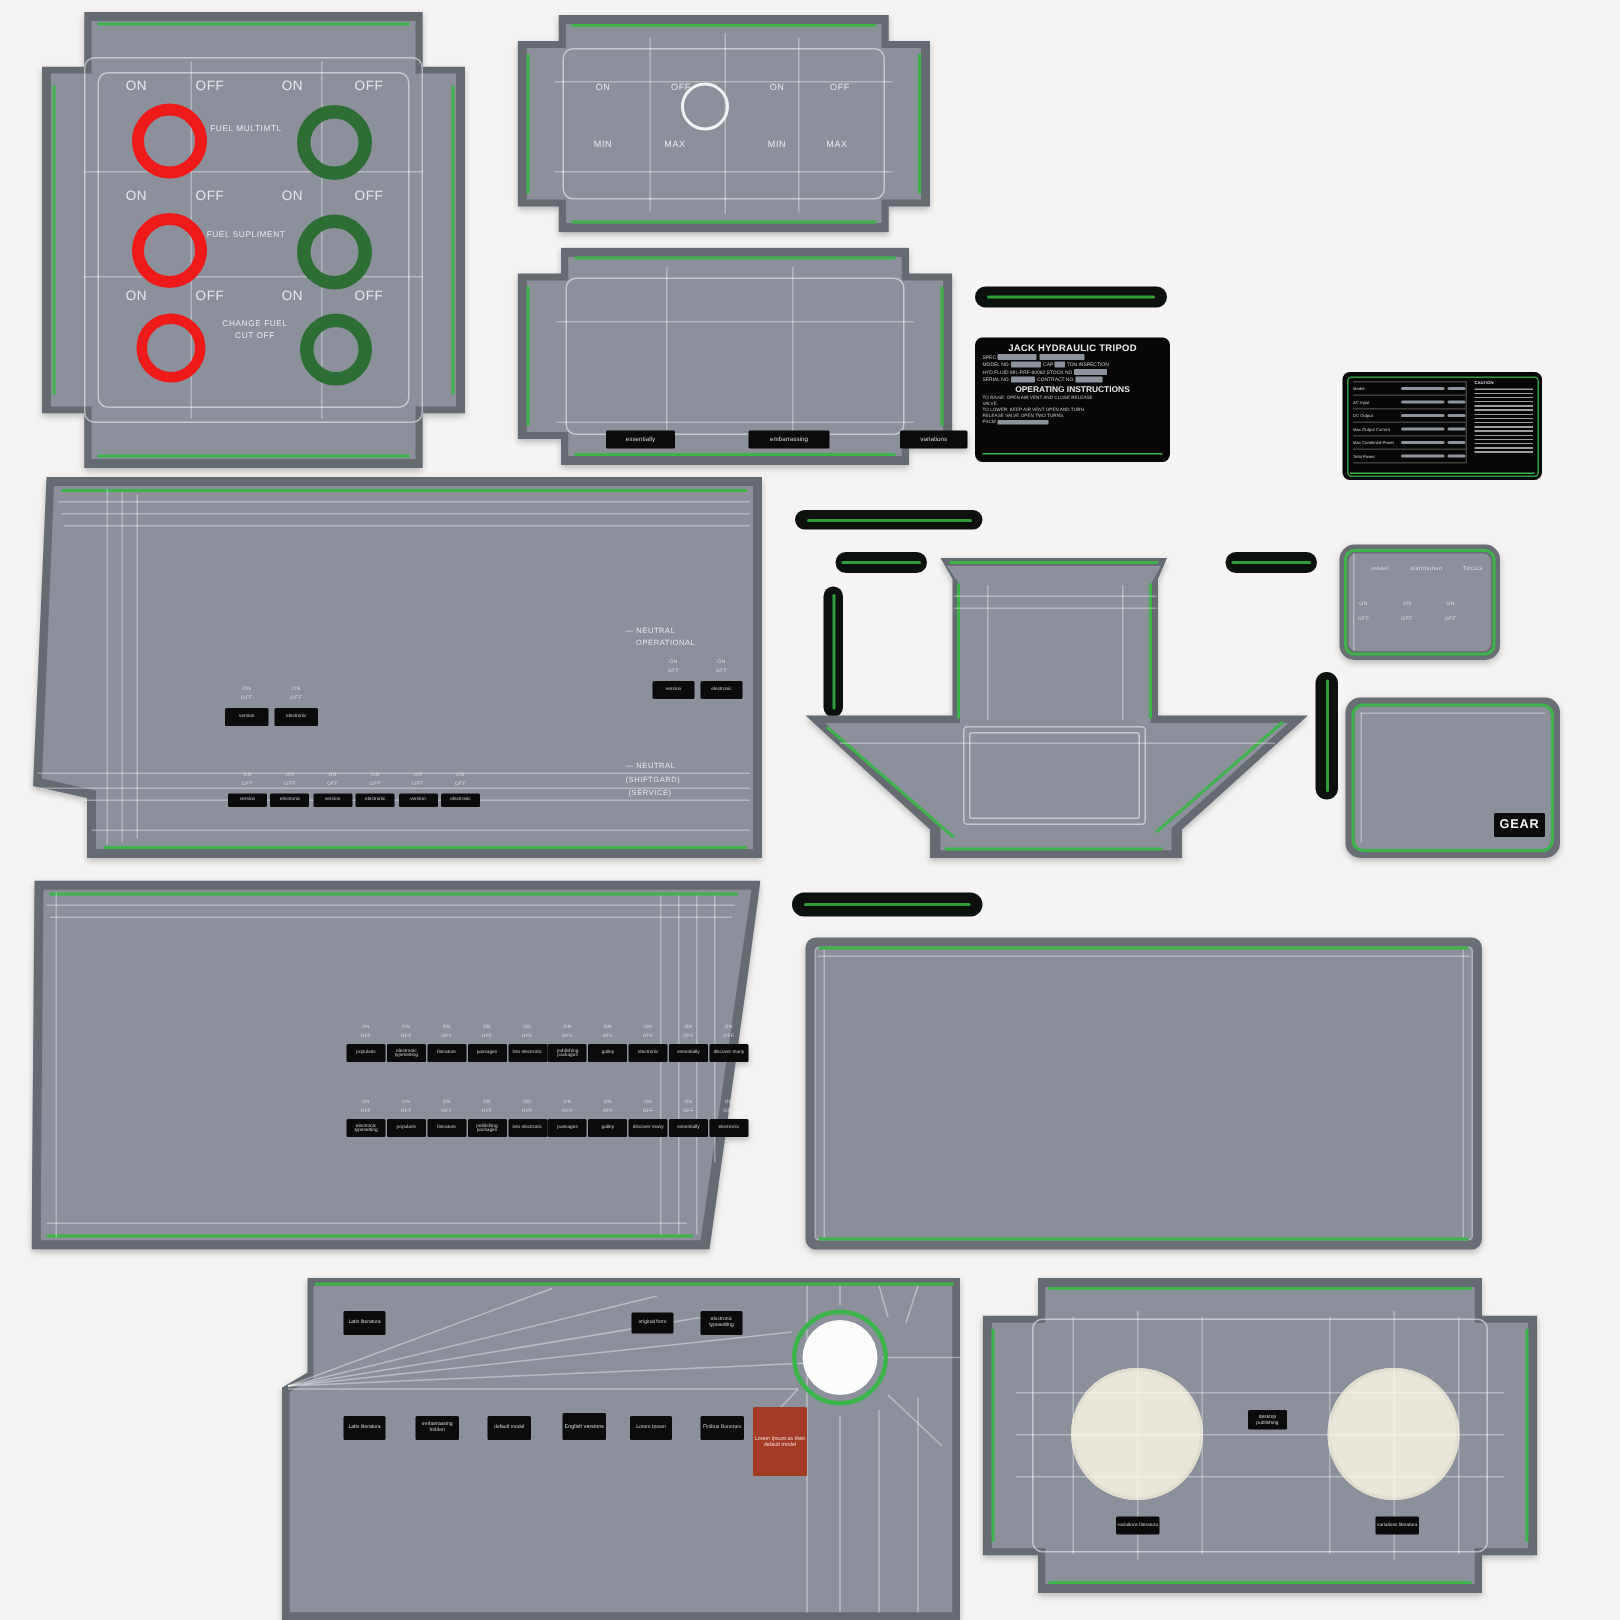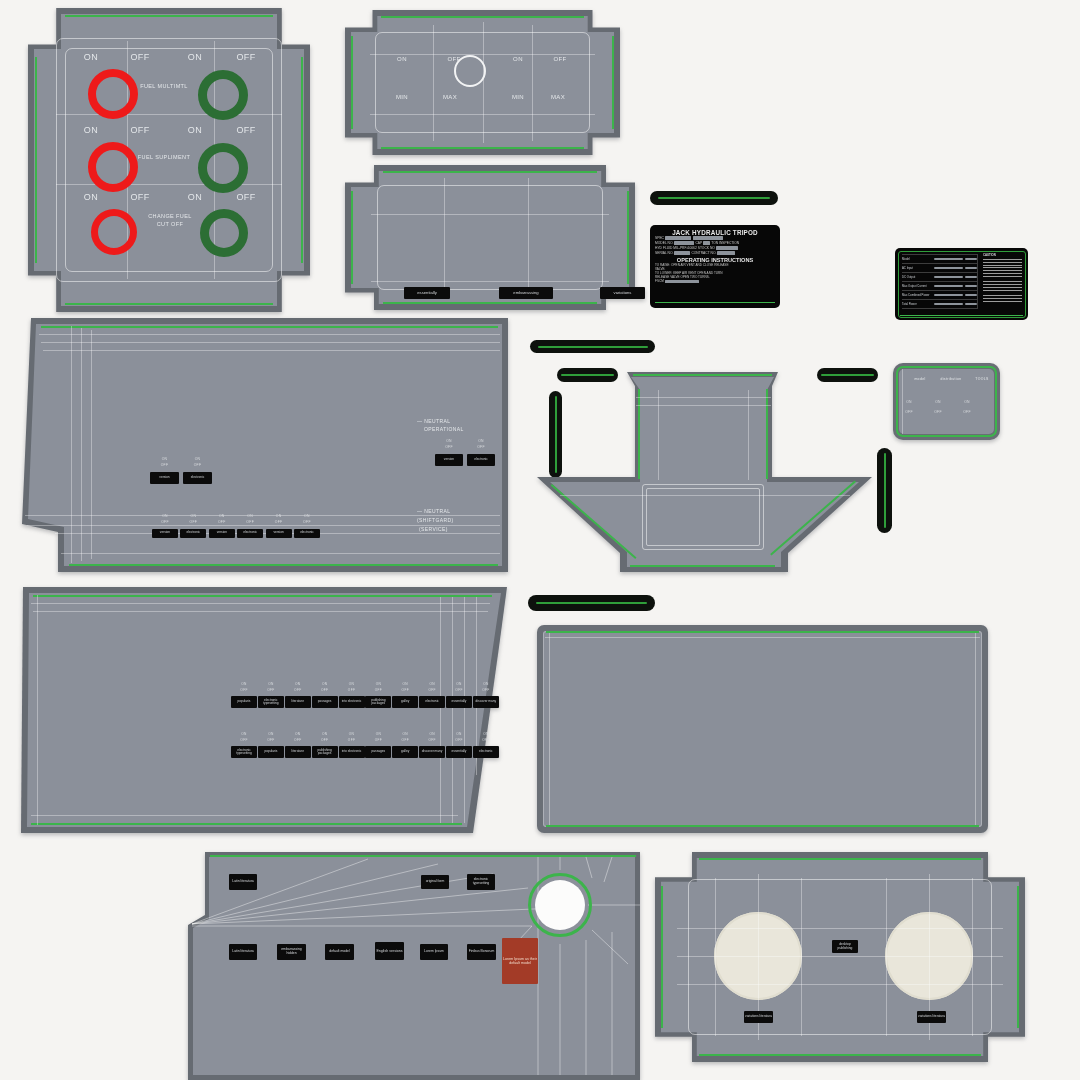--- a/index.html
+++ b/index.html
@@ -336,20 +336,30 @@
           <span class="swoff">OFF</span>
         </div>
 
         <div class="swcol" style="flex:0 0 20px">
           <span class="swon" style="margin-bottom:7px">ON</span>
           <span class="swoff">OFF</span>
         </div>
       </div>
   </div>
 
+  <div class="island" style="left:897px;top:465px;width:143px;height:107px">
+    <div class="rr-outer"></div>
+    <div class="rr-inner"></div>
+    <div class="rr-green" style="inset:4px;border-radius:8px"></div>
+    <div class="wires">
+      <div class="wh" style="top:10px;left:10px;right:10px"></div>
+      <div class="wv" style="left:10px;top:10px;bottom:10px"></div>
+    </div>
+    <span class="chip" style="left:99px;top:77px;width:34px;height:16px;font-size:8.5px;font-weight:bold;letter-spacing:.5px;color:#f2f2f2">GEAR</span>
+  </div>
 
   <div class="island" style="left:537px;top:625px;width:451px;height:208px">
     <div style="position:absolute;inset:0;background:#6a6f76;border-radius:7px"></div>
     <div style="position:absolute;inset:6px;background:#8a8f99;border-radius:3px;border:1px solid rgba(255,255,255,.3)"></div>
     <div class="gs h" style="left:9px;right:9px;top:6px"></div>
     <div class="gs h" style="left:9px;right:9px;bottom:6px"></div>
     <div class="wires">
       <div class="wh" style="top:12px;left:8px;right:8px"></div>
       <div class="wv" style="left:12px;top:8px;bottom:8px"></div>
       <div class="wv" style="right:12px;top:8px;bottom:8px"></div>

